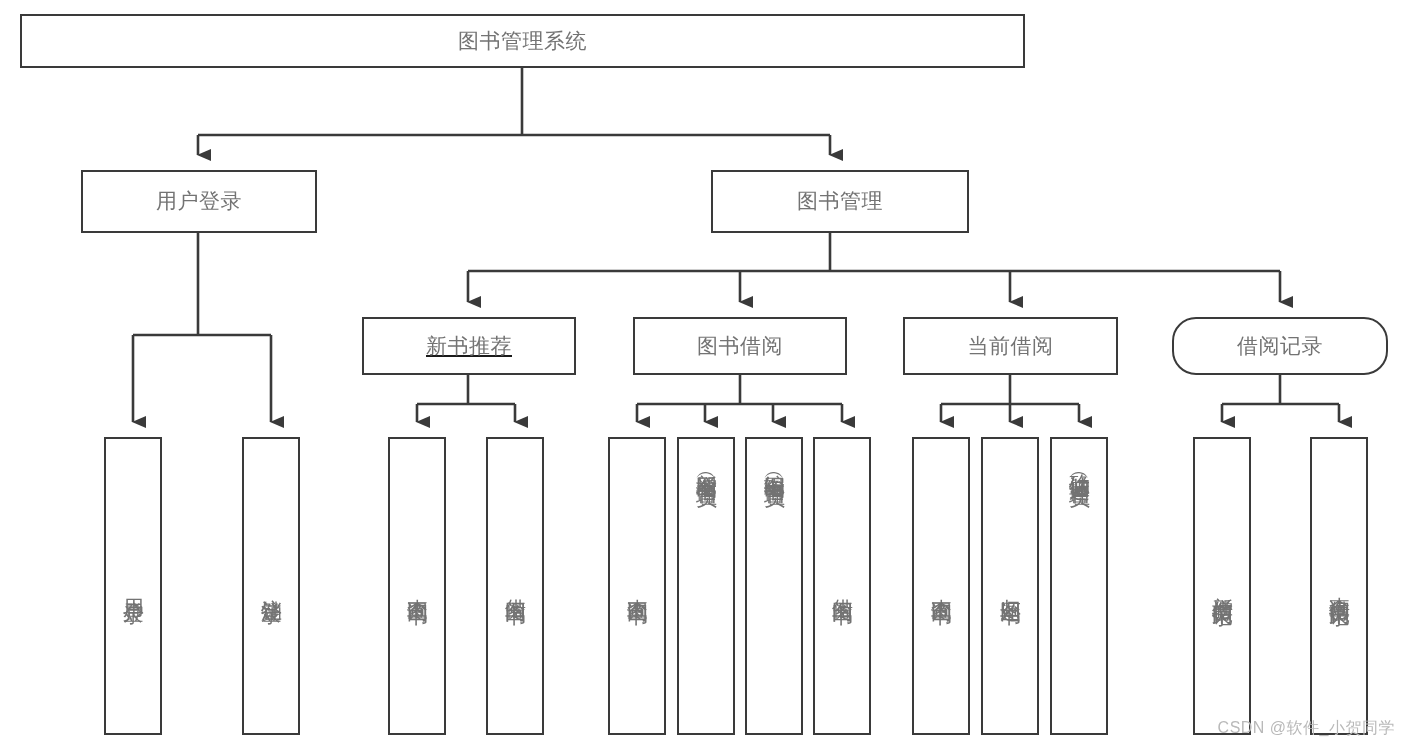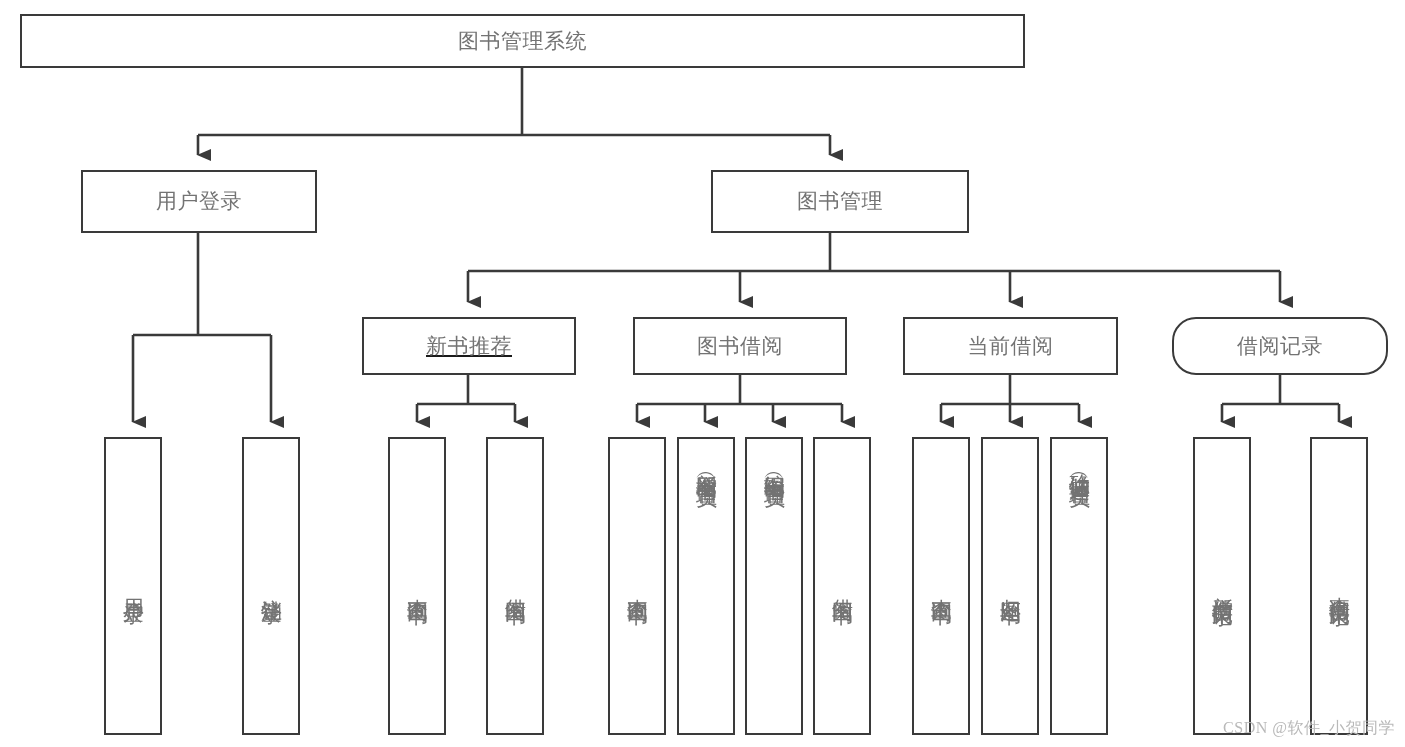--- a/index.html
+++ b/index.html
@@ -65,21 +65,21 @@
   }
   #watermark {
     position: absolute;
     right: 10px;
     bottom: 8px;
     font-size: 16px;
     color: #b9b9b9;
     letter-spacing: 0.5px;
     z-index: 5;
     white-space: nowrap;
-    font-family: Liberation Serif, serif;
+    font-family: Liberation Sans, sans-serif;
   }
 </style>
 </head>
 <body>
 
 <div id="canvas">
 
   <svg id="edges" viewBox="0 0 1405 747" xmlns="http://www.w3.org/2000/svg">
     <defs>
       <marker id="arrow" viewBox="0 0 12 14" refX="6" refY="13" markerWidth="12" markerHeight="14" orient="auto-start-reverse" markerUnits="userSpaceOnUse">

